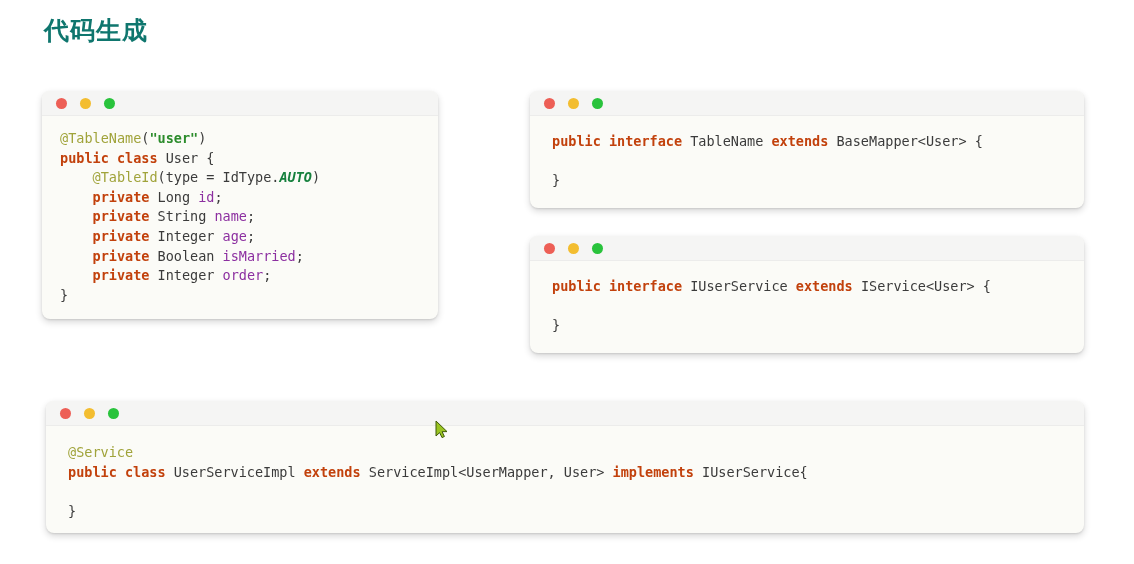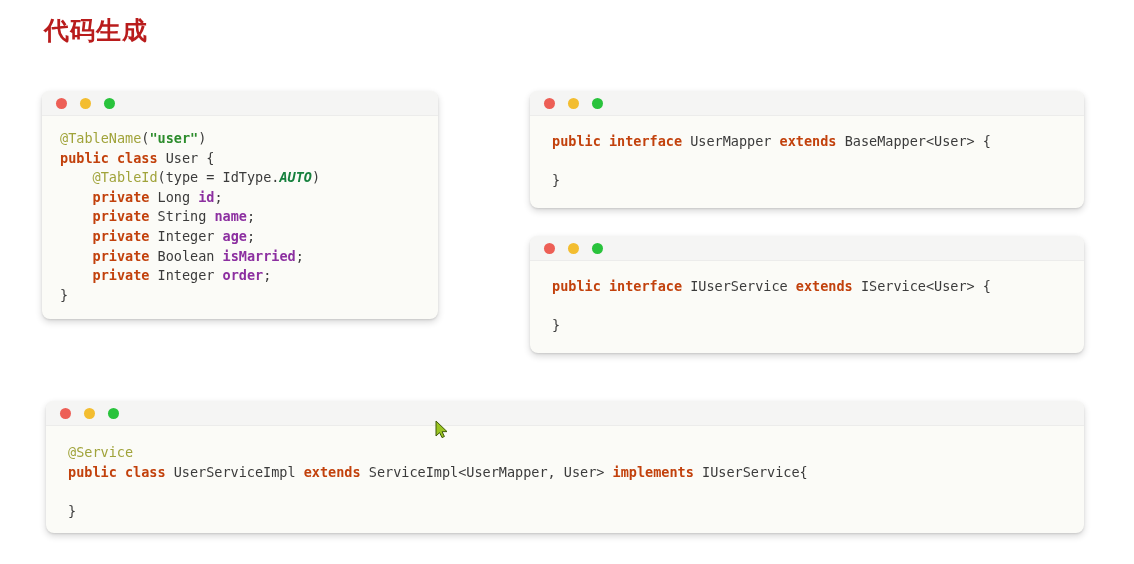--- a/index.html
+++ b/index.html
@@ -15,21 +15,21 @@
     position: relative;
   }
 
   #page-title {
     position: absolute;
     left: 44px;
     top: 14px;
     font-family: "Liberation Sans", sans-serif;
     font-size: 25px;
     font-weight: 700;
-    color: #b91c1c;
+    color: #0f766e;
     letter-spacing: 1px;
     white-space: nowrap;
   }
 
   
   .code-window {
     position: absolute;
     background: #fbfbf7;
     border-radius: 8px;
     box-shadow: 0 3px 7px rgba(0,0,0,0.16), 0 1px 2px rgba(0,0,0,0.10);
@@ -65,21 +65,21 @@
     color: #3b3b3b;
     white-space: pre;
     box-sizing: border-box;
   }
   .code-body .line { min-height: 19.6px; }
 
   
   .tok-kw       { color: #c2410c; font-weight: 700; }
   .tok-anno     { color: #a0a33a; }
   .tok-str      { color: #2c8c2c; font-weight: 700; }
-  .tok-field    { color: #8c2fa0; font-weight: 700; }
+  .tok-field    { color: #8c2fa0; font-weight: 400; }
   .tok-const    { color: #15803d; font-weight: 700; font-style: italic; }
   .tok-plain    { color: #3b3b3b; }
 
   
   #window-entity     { left: 42px;  top: 91px;  width: 396px; }
   #window-mapper     { left: 530px; top: 91px;  width: 554px; }
   #window-service    { left: 530px; top: 236px; width: 554px; }
   #window-serviceimpl{ left: 46px;  top: 401px; width: 1038px; }
 
   #window-mapper .code-body,
@@ -113,21 +113,21 @@
   </div>
   <div class="code-body"><div class="line"><span class="tok-anno">@TableName</span><span class="tok-plain">(</span><span class="tok-str">"user"</span><span class="tok-plain">)</span></div><div class="line"><span class="tok-kw">public class</span><span class="tok-plain"> User {</span></div><div class="line"><span class="tok-plain">    </span><span class="tok-anno">@TableId</span><span class="tok-plain">(type = IdType.</span><span class="tok-const">AUTO</span><span class="tok-plain">)</span></div><div class="line"><span class="tok-plain">    </span><span class="tok-kw">private</span><span class="tok-plain"> Long </span><span class="tok-field">id</span><span class="tok-plain">;</span></div><div class="line"><span class="tok-plain">    </span><span class="tok-kw">private</span><span class="tok-plain"> String </span><span class="tok-field">name</span><span class="tok-plain">;</span></div><div class="line"><span class="tok-plain">    </span><span class="tok-kw">private</span><span class="tok-plain"> Integer </span><span class="tok-field">age</span><span class="tok-plain">;</span></div><div class="line"><span class="tok-plain">    </span><span class="tok-kw">private</span><span class="tok-plain"> Boolean </span><span class="tok-field">isMarried</span><span class="tok-plain">;</span></div><div class="line"><span class="tok-plain">    </span><span class="tok-kw">private</span><span class="tok-plain"> Integer </span><span class="tok-field">order</span><span class="tok-plain">;</span></div><div class="line"><span class="tok-plain">}</span></div></div>
 </div>
 
 <div class="code-window" id="window-mapper">
   <div class="win-titlebar">
     <span class="dot red"></span>
     <span class="dot yellow"></span>
     <span class="dot green"></span>
   </div>
-  <div class="code-body"><div class="line"><span class="tok-kw">public interface</span><span class="tok-plain"> UserMapper </span><span class="tok-kw">extends</span><span class="tok-plain"> BaseMapper&lt;User&gt; {</span></div><div class="line">&nbsp;</div><div class="line"><span class="tok-plain">}</span></div></div>
+  <div class="code-body"><div class="line"><span class="tok-kw">public interface</span><span class="tok-plain"> TableName </span><span class="tok-kw">extends</span><span class="tok-plain"> BaseMapper&lt;User&gt; {</span></div><div class="line">&nbsp;</div><div class="line"><span class="tok-plain">}</span></div></div>
 </div>
 
 <div class="code-window" id="window-service">
   <div class="win-titlebar">
     <span class="dot red"></span>
     <span class="dot yellow"></span>
     <span class="dot green"></span>
   </div>
   <div class="code-body"><div class="line"><span class="tok-kw">public interface</span><span class="tok-plain"> IUserService </span><span class="tok-kw">extends</span><span class="tok-plain"> IService&lt;User&gt; {</span></div><div class="line">&nbsp;</div><div class="line"><span class="tok-plain">}</span></div></div>
 </div>

